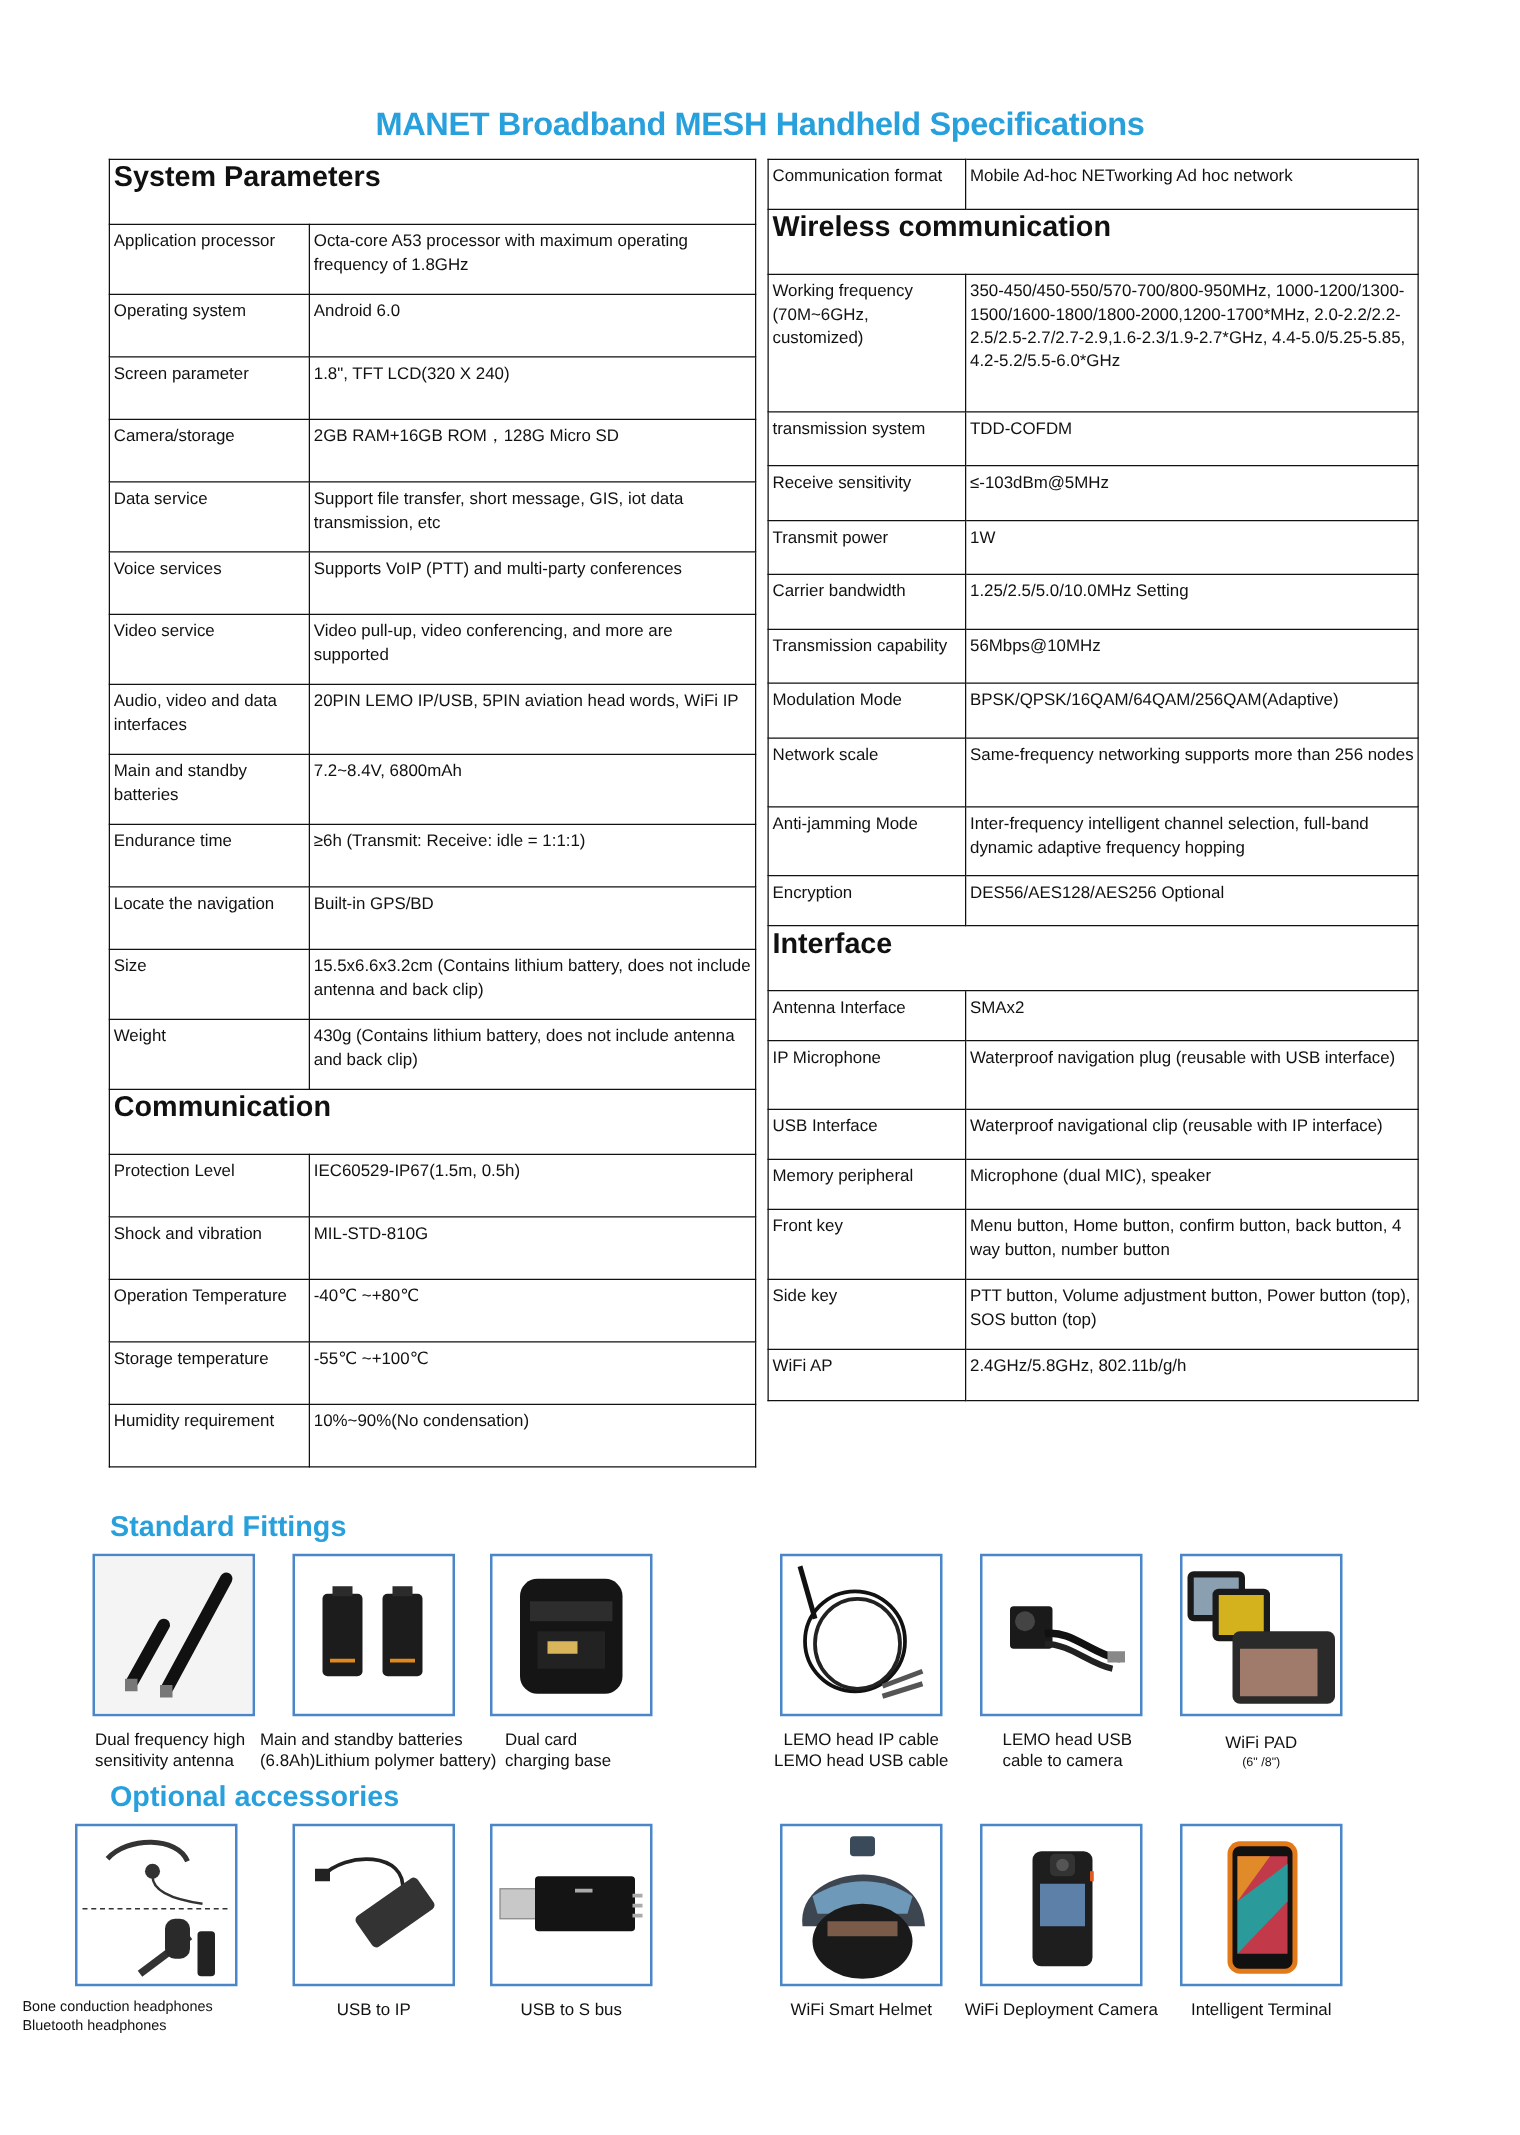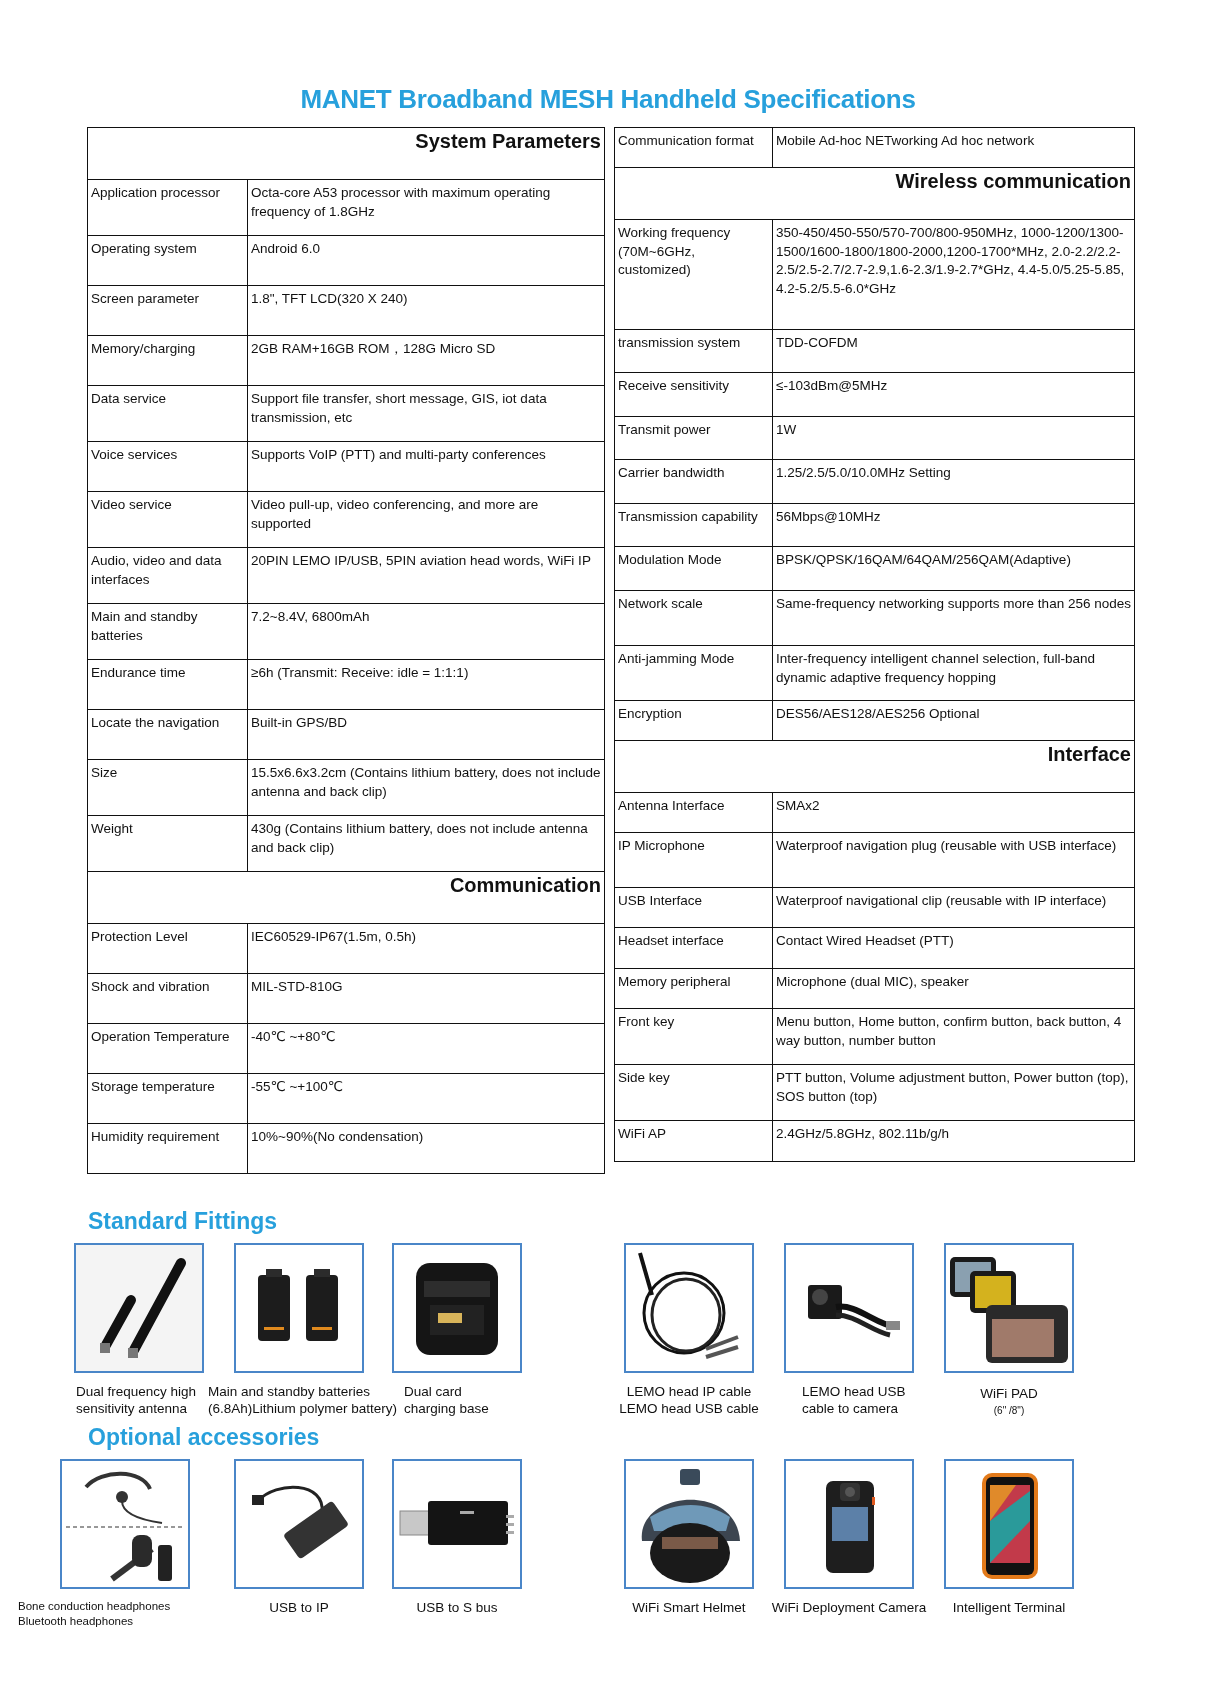--- a/index.html
+++ b/index.html
@@ -3,21 +3,21 @@
 <meta charset="utf-8">
 <style>
   html, body { margin: 0; padding: 0; background: #ffffff; }
   body { width: 1216px; height: 1708px; position: relative; overflow: hidden;
          font-family: "Liberation Sans", "DejaVu Sans", sans-serif; color: #111; }
   .title { position: absolute; left: 0; width: 1216px; top: 84px; text-align: center;
            font-size: 26px; font-weight: bold; color: #27a0dc; letter-spacing: -0.3px; }
   table.spec { position: absolute; border-collapse: collapse; table-layout: fixed; font-size: 13.5px; }
   table.spec td { border: 1.3px solid #111; vertical-align: top; padding: 4px 3px 0 3px;
                   line-height: 18.5px; overflow: hidden; }
-  table.spec td.head { text-align: right; font-weight: bold; font-size: 20px; padding-top: 4px; }
+  table.spec td.head { text-align: left; font-weight: bold; font-size: 23px; padding-top: 4px; }
   #left-table { left: 87px; top: 127px; width: 517px; }
   #right-table { left: 614px; top: 127px; width: 520px; }
   .section-heading { position: absolute; left: 88px; font-size: 23px; font-weight: bold; color: #27a0dc; }
   .fit { position: absolute; width: 170px; text-align: center; }
   .fit .box { width: 126px; height: 126px; border: 2px solid #4a86c8; margin: 0 auto; position: relative;
               background: #fff; overflow: hidden; }
   .fit .cap { font-size: 13.5px; line-height: 17px; margin-top: 10px; color: #111; white-space: nowrap; }
   .fit .cap.left { text-align: left; }
   .fit .cap .small { font-size: 10px; display: block; }
 </style>
@@ -41,21 +41,21 @@
       </tr>
   <tr style="height:50px">
         <td>Operating system</td>
         <td>Android 6.0</td>
       </tr>
   <tr style="height:50px">
         <td>Screen parameter</td>
         <td>1.8", TFT LCD(320 X 240)</td>
       </tr>
   <tr style="height:50px">
-        <td>Memory/charging</td>
+        <td>Camera/storage</td>
         <td>2GB RAM+16GB ROM，128G Micro SD</td>
       </tr>
   <tr style="height:56px">
         <td>Data service</td>
         <td>Support file transfer, short message, GIS, iot data transmission, etc</td>
       </tr>
   <tr style="height:50px">
         <td>Voice services</td>
         <td>Supports VoIP (PTT) and multi-party conferences</td>
       </tr>
@@ -174,24 +174,20 @@
         <td>SMAx2</td>
       </tr>
   <tr style="height:55px">
         <td>IP Microphone</td>
         <td>Waterproof navigation plug (reusable with USB interface)</td>
       </tr>
   <tr style="height:40px">
         <td>USB Interface</td>
         <td>Waterproof navigational clip (reusable with IP interface)</td>
       </tr>
-  <tr style="height:41px">
-        <td>Headset interface</td>
-        <td>Contact Wired Headset (PTT)</td>
-      </tr>
   <tr style="height:40px">
         <td>Memory peripheral</td>
         <td>Microphone (dual MIC), speaker</td>
       </tr>
   <tr style="height:56px">
         <td>Front key</td>
         <td>Menu button, Home button, confirm button, back button, 4 way button, number button</td>
       </tr>
   <tr style="height:56px">
         <td>Side key</td>

